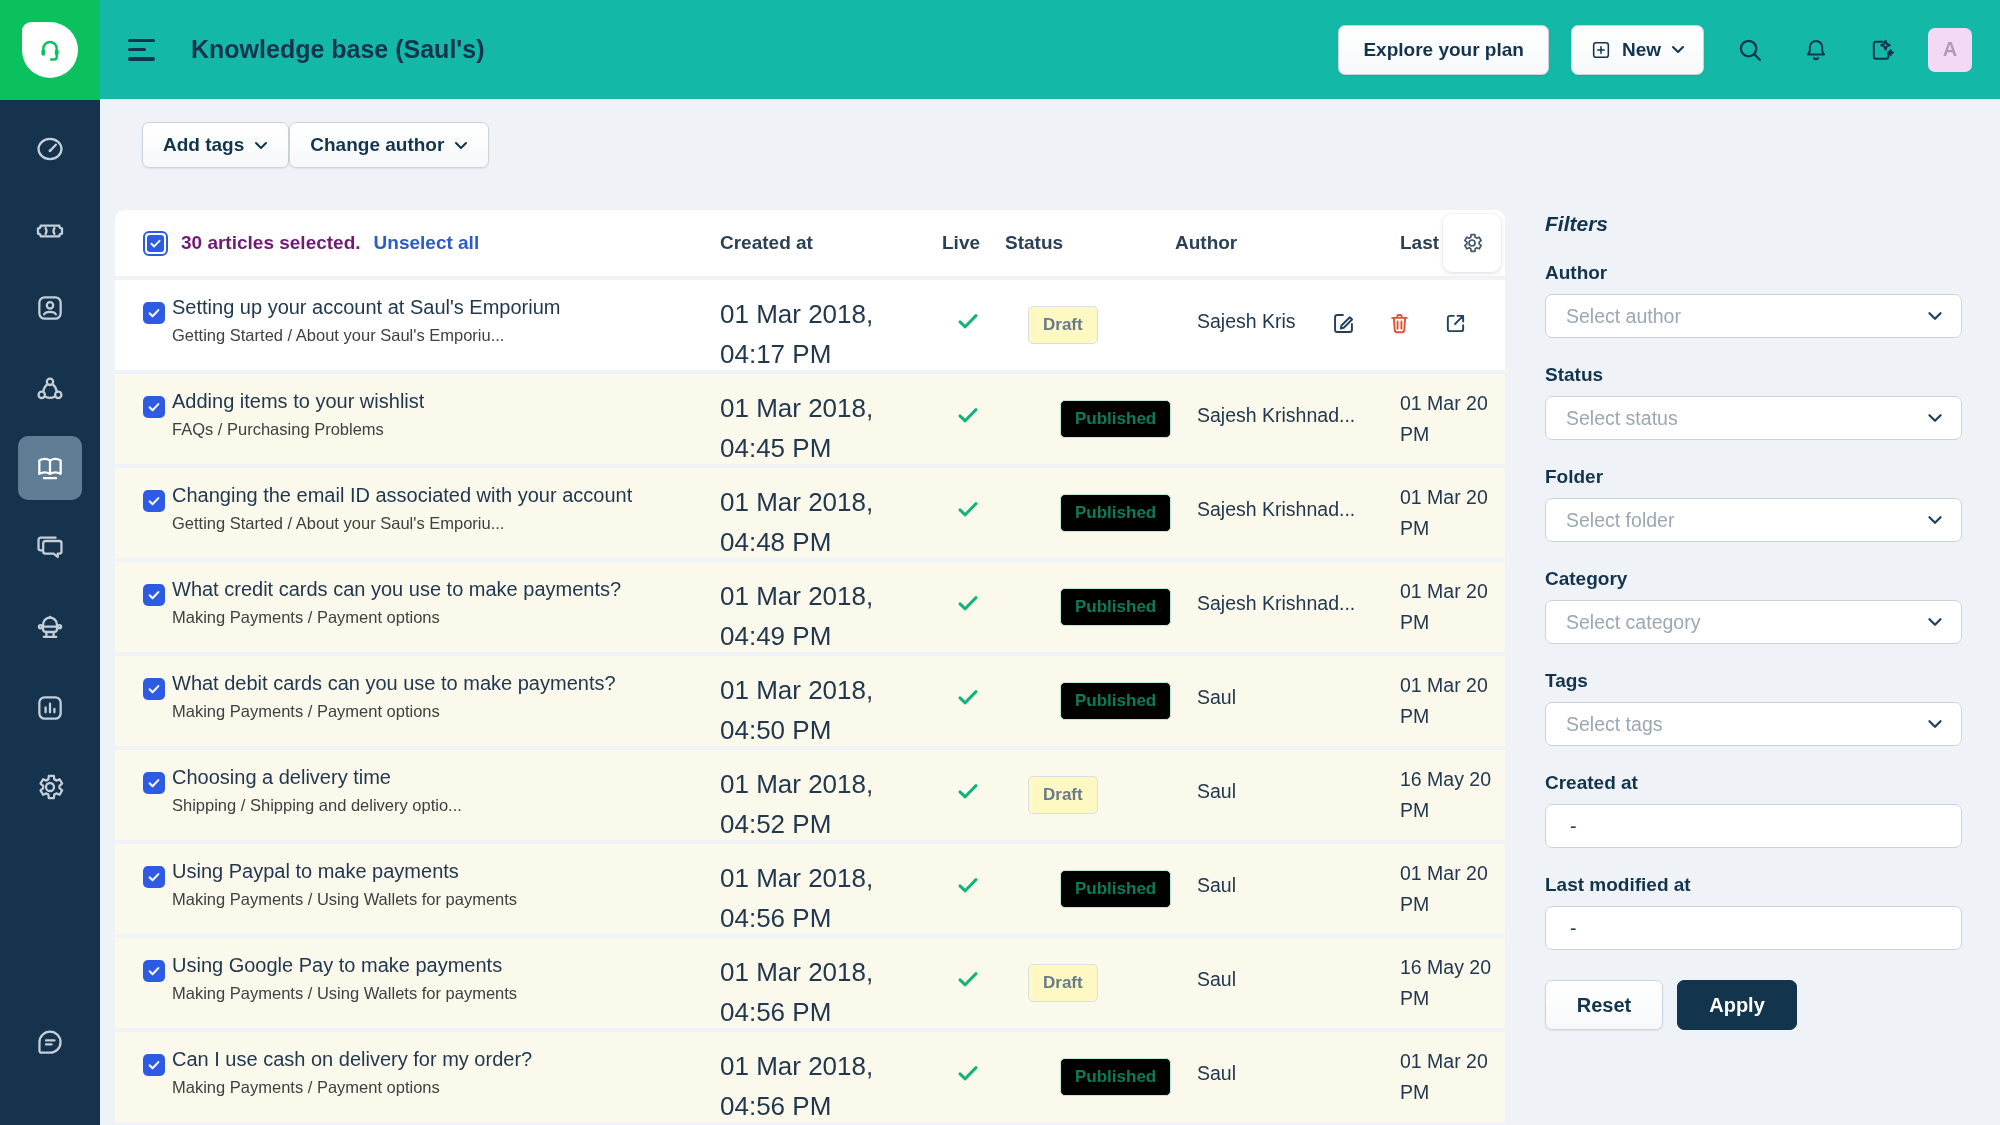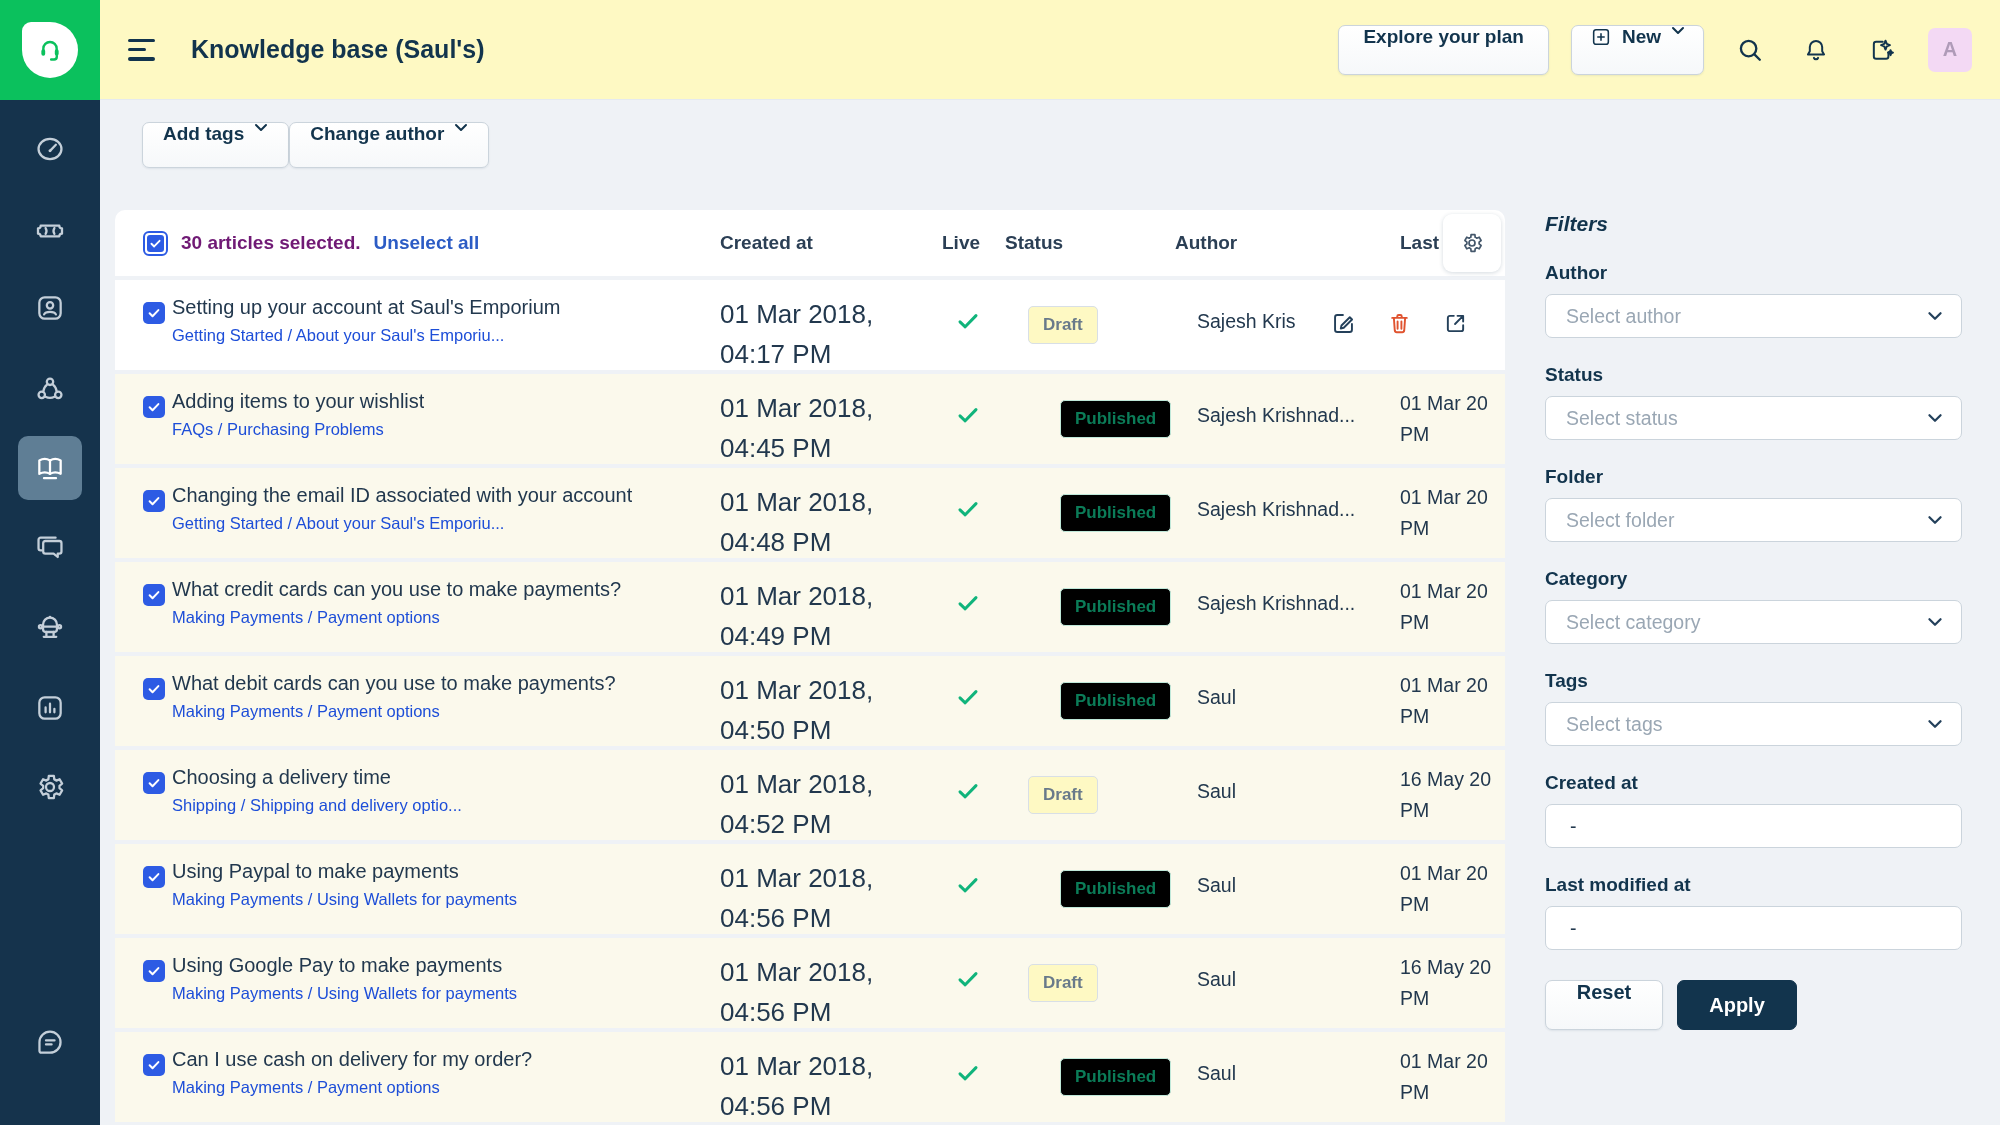--- a/index.html
+++ b/index.html
@@ -9,27 +9,27 @@
 
   
   .rail { position:absolute; left:0; top:0; width:100px; height:1125px; background:#15334C; }
   .logo-tile { position:absolute; left:0; top:0; width:100px; height:100px; background:#0BC15D; display:flex; align-items:center; justify-content:center; }
   .logo-blob { width:56px; height:56px; background:#fff; border-radius:10px 55% 55% 55% / 10px 55% 55% 55%; display:flex; align-items:center; justify-content:center; }
   .rail-item { position:absolute; left:18px; width:64px; height:64px; border-radius:10px; display:flex; align-items:center; justify-content:center; color:#C4CFD9; cursor:pointer; }
   .rail-item.active { background:#5F7E95; color:#FFFFFF; }
   .rail-item svg { width:32px; height:32px; }
 
   
-  .topbar { position:absolute; left:100px; top:0; width:1900px; height:100px; background:#fef9c3; border-bottom:1px solid #E5EAEF; display:flex; align-items:center; padding:0 28px 0 28px; }
+  .topbar { position:absolute; left:100px; top:0; width:1900px; height:100px; background:#14b8a6; border-bottom:1px solid #E5EAEF; display:flex; align-items:center; padding:0 28px 0 28px; }
   .hamburger { width:28px; height:22px; display:flex; flex-direction:column; justify-content:space-between; cursor:pointer; }
   .hamburger span { height:3.5px; border-radius:2px; background:#12344D; }
   .hamburger span:nth-child(1){ width:27px; } .hamburger span:nth-child(2){ width:18px; } .hamburger span:nth-child(3){ width:27px; }
   .page-title { font-size:25px; font-weight:700; color:#12344D; margin-left:35px; }
   .tb-spacer { flex:1; }
-  .btn { display:inline-flex; gap:10px; background:linear-gradient(#ffffff,#f6f8fa); border:1px solid #CBD4DC; border-radius:7px; color:#12344D; font-size:19px; font-weight:600; cursor:pointer; box-shadow:0 1px 2px rgba(18,52,77,.08); }
+  .btn { display:inline-flex; align-items:center; gap:10px; background:linear-gradient(#ffffff,#f6f8fa); border:1px solid #CBD4DC; border-radius:7px; color:#12344D; font-size:19px; font-weight:600; cursor:pointer; box-shadow:0 1px 2px rgba(18,52,77,.08); }
   .btn-explore { height:50px; padding:0 24px; }
   .btn-new { height:50px; padding:0 18px; margin-left:22px; }
   .icon-btn { width:40px; height:40px; display:flex; align-items:center; justify-content:center; color:#12344D; cursor:pointer; margin-left:26px; }
   .icon-btn svg { width:28px; height:28px; }
   .avatar { width:44px; height:44px; margin-left:26px; border-radius:7px; background:#F3D9F4; color:#AF9BB8; font-size:20px; font-weight:600; display:flex; align-items:center; justify-content:center; cursor:pointer; }
 
   
   .toolbar { position:absolute; left:142px; top:122px; display:flex; }
   .toolbar .btn { height:46px; padding:0 20px; font-size:19px; }
   .chev { width:14px; height:9px; }
@@ -46,21 +46,21 @@
   .col-created-h { left:605px; } .col-live-h { left:827px; } .col-status-h { left:890px; }
   .col-author-h { left:1060px; } .col-last-h { left:1285px; width:43px; overflow:hidden; white-space:nowrap; }
   .gear-box { position:absolute; left:1328px; top:4px; width:58px; height:58px; background:#fff; border-radius:9px; box-shadow:0 1px 4px rgba(18,52,77,.18); display:flex; align-items:center; justify-content:center; color:#44576B; cursor:pointer; }
   .gear-box svg { width:24px; height:24px; }
 
   .row { position:relative; height:90px; margin-top:4px; cursor:pointer; }
   .row.selected { background:#FBF9EC; }
   .row.hovered  { background:#FFFFFF; }
   .row .cb { position:absolute; left:28px; top:22px; width:22px; height:22px; background:#2D5BE4; border-radius:5px; display:flex; align-items:center; justify-content:center; cursor:pointer; }
   .row-title { position:absolute; left:57px; top:16px; font-size:20px; color:#22384E; max-width:540px; white-space:nowrap; overflow:hidden; }
-  .row-path { position:absolute; left:57px; top:46px; font-size:16.5px; color:#1d4ed8; max-width:540px; white-space:nowrap; overflow:hidden; }
+  .row-path { position:absolute; left:57px; top:46px; font-size:16.5px; color:#404040; max-width:540px; white-space:nowrap; overflow:hidden; }
   .cell-created { position:absolute; left:605px; top:14px; width:200px; font-size:26px; line-height:40px; color:#22384E; }
   .cell-live { position:absolute; left:838px; top:29px; width:30px; display:flex; justify-content:center; color:#10B47B; }
   .badge { position:absolute; left:913px; top:26px; height:38px; display:inline-flex; align-items:center; border-radius:5px; font-size:17px; font-weight:600; padding:0 14px; }
   .badge.Published { background:#000000; border:1px solid #BFE8D9; color:#0B7C58;margin-left:32px; }
   .badge.Draft { background:#fef9c3; border:1px solid #D8DFE6; color:#697A8A; }
   .cell-author { position:absolute; left:1082px; top:30px; width:200px; font-size:19.5px; color:#22384E; white-space:nowrap; overflow:hidden; }
   .cell-last { position:absolute; left:1285px; top:14px; width:102px; font-size:19.5px; line-height:31px; color:#22384E; white-space:nowrap; overflow:hidden; }
   .cell-last span { display:block; }
   .row-actions { position:absolute; left:1215px; top:30px; display:flex; gap:29px; align-items:center; }
   .row-actions .act { width:27px; height:27px; color:#24405A; cursor:pointer; }

